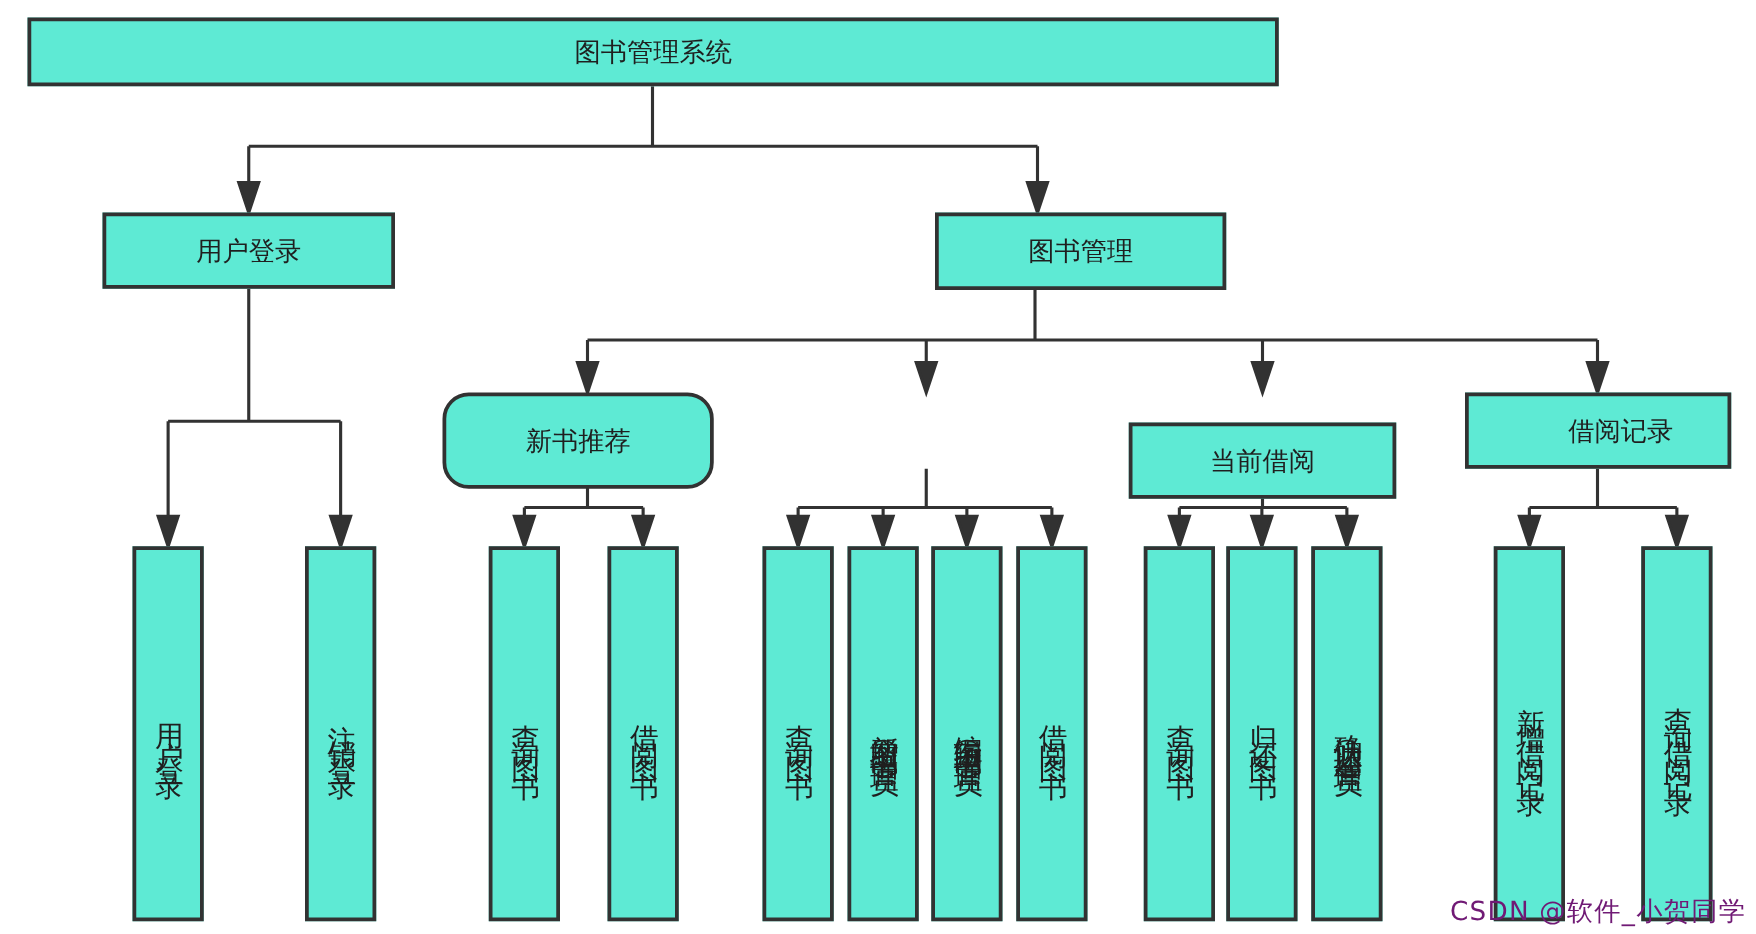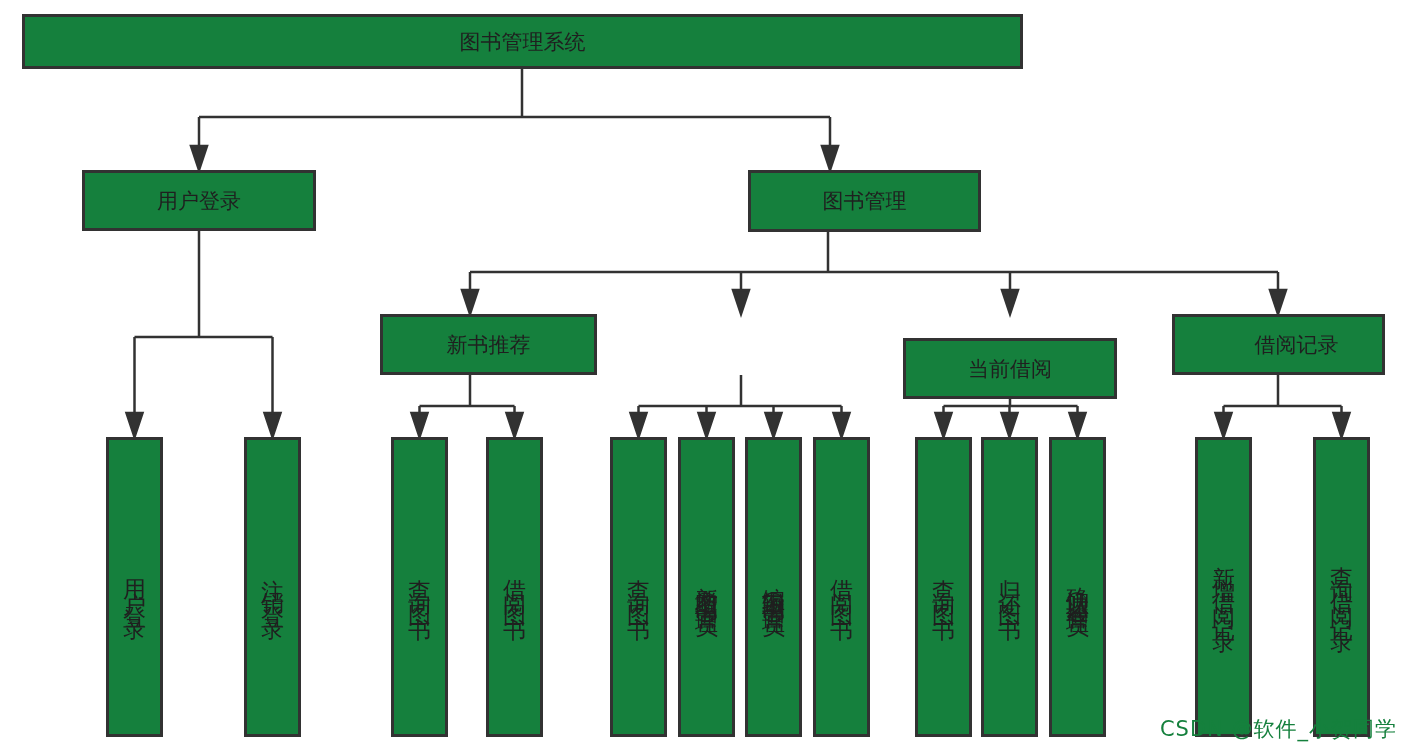--- a/index.html
+++ b/index.html
@@ -2,34 +2,34 @@
 <html><head>
 <meta charset="utf-8">
 <style>
   html,body{margin:0;padding:0;background:#ffffff;}
   .stage{
     position:relative;width:1405px;height:747px;background:#ffffff;overflow:hidden;
     font-family:"DejaVu Sans","Liberation Sans",sans-serif;color:#1f1f1f;
   }
   .connectors{position:absolute;left:0;top:0;z-index:1;}
   .node{
-    position:absolute;box-sizing:border-box;background:#15803d;
+    position:absolute;box-sizing:border-box;background:#5eead4;
     border:3px solid #323232;z-index:2;
     display:flex;align-items:center;justify-content:center;
     font-size:21px;color:#1f1f1f;white-space:nowrap;
   }
   .leaf{z-index:2;}
   .leaf .v-label{
     writing-mode:vertical-rl;text-orientation:mixed;
     font-size:23px;letter-spacing:13px;line-height:1;color:#1f1f1f;
   }
   .leaf .v-label.tight{letter-spacing:4px;}
   .watermark{
     position:absolute;right:8px;bottom:4px;z-index:5;
-    font-size:21px;color:#15803d;letter-spacing:1px;white-space:nowrap;
+    font-size:21px;color:#701a75;letter-spacing:1px;white-space:nowrap;
   }
 </style>
 </head>
 <body>
 
 <div class="stage">
 
   <svg class="connectors" width="1405" height="747" viewBox="0 0 1405 747">
     <g stroke="#323232" stroke-width="2.5" fill="none">
       <path d="M522 69 V117 M199 117 H830"></path>
@@ -86,21 +86,21 @@
     <span>图书管理系统</span>
   </div>
 
   <div class="node" style="left:82px;top:170px;width:234px;height:61px;">
     <span>用户登录</span>
   </div>
   <div class="node" style="left:748px;top:170px;width:233px;height:62px;">
     <span>图书管理</span>
   </div>
 
-  <div class="node" style="left:380px;top:314px;width:217px;height:61px;">
+  <div class="node" style="left:354px;top:314px;width:217px;height:77px;border-radius:21px;">
     <span>新书推荐</span>
   </div>
   <div class="node" style="left:903px;top:314px;width:214px;height:61px;margin-top:24px;">
     <span>当前借阅</span>
   </div>
   <div class="node" style="left:1172px;top:314px;width:213px;height:61px;padding-left:36px;">
     <span>借阅记录</span>
   </div>
 
   <div class="node leaf" style="left:106px;top:437px;width:57px;height:300px;">

